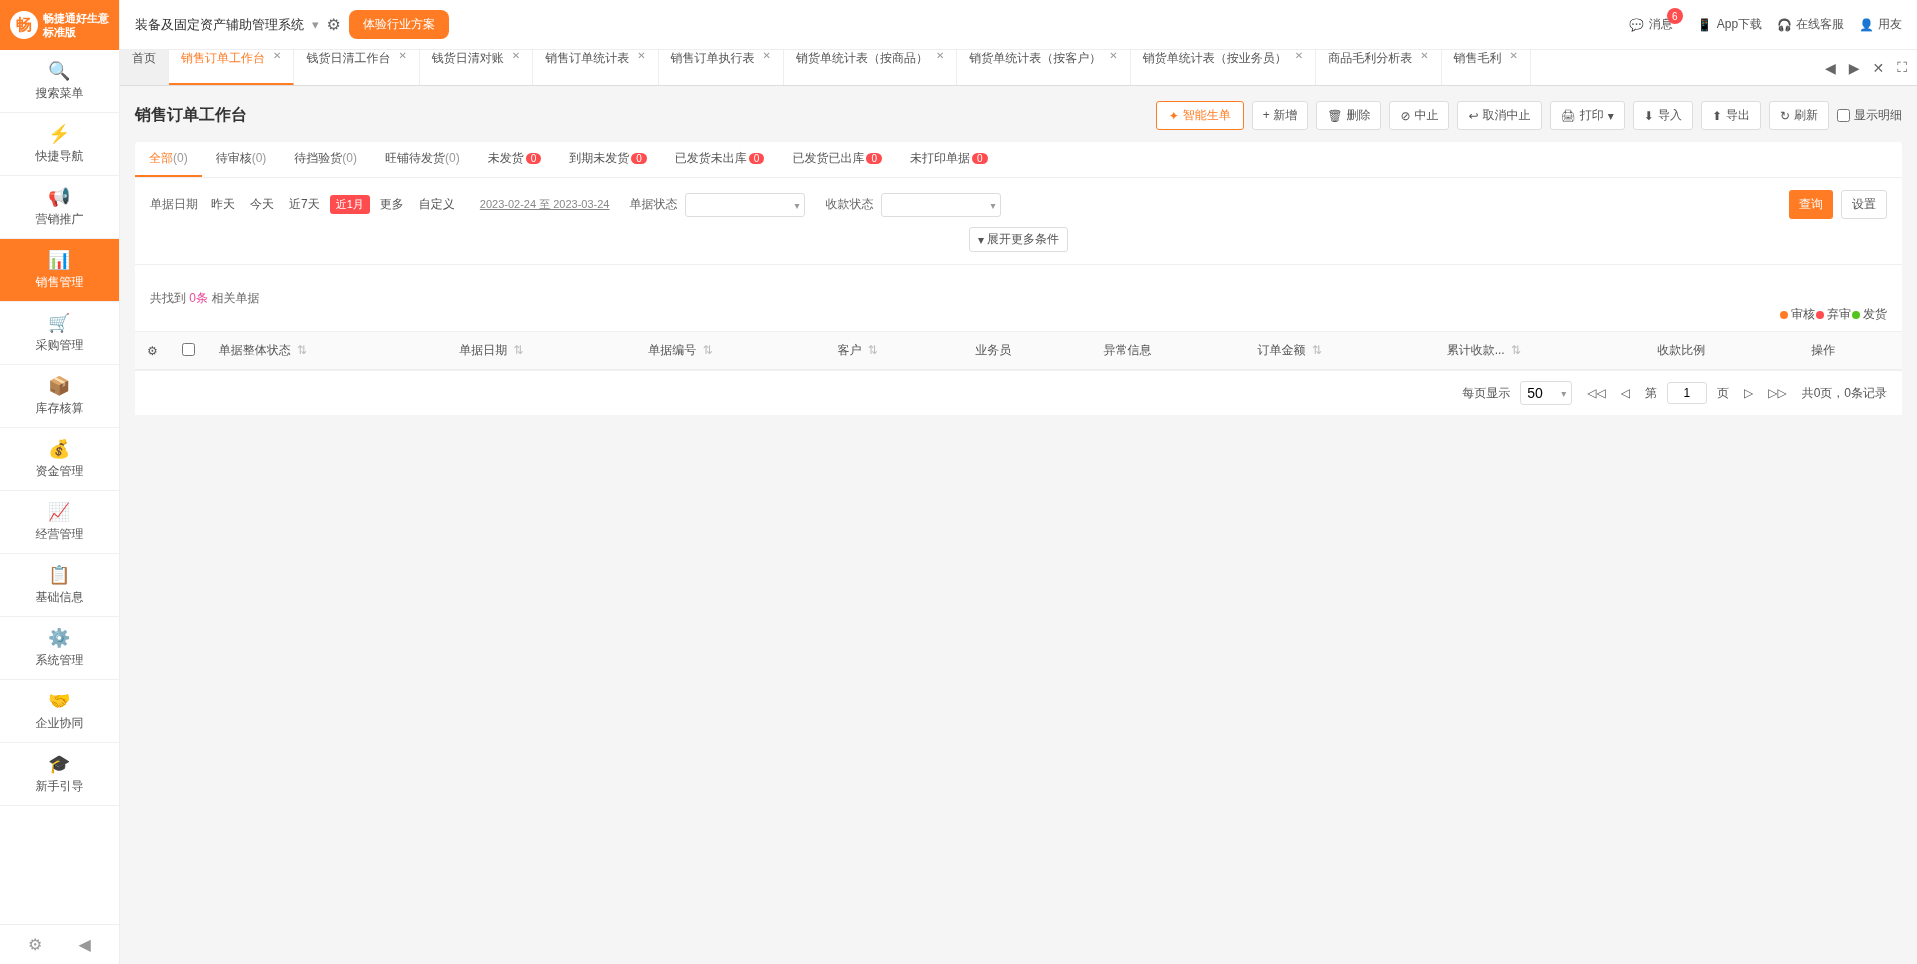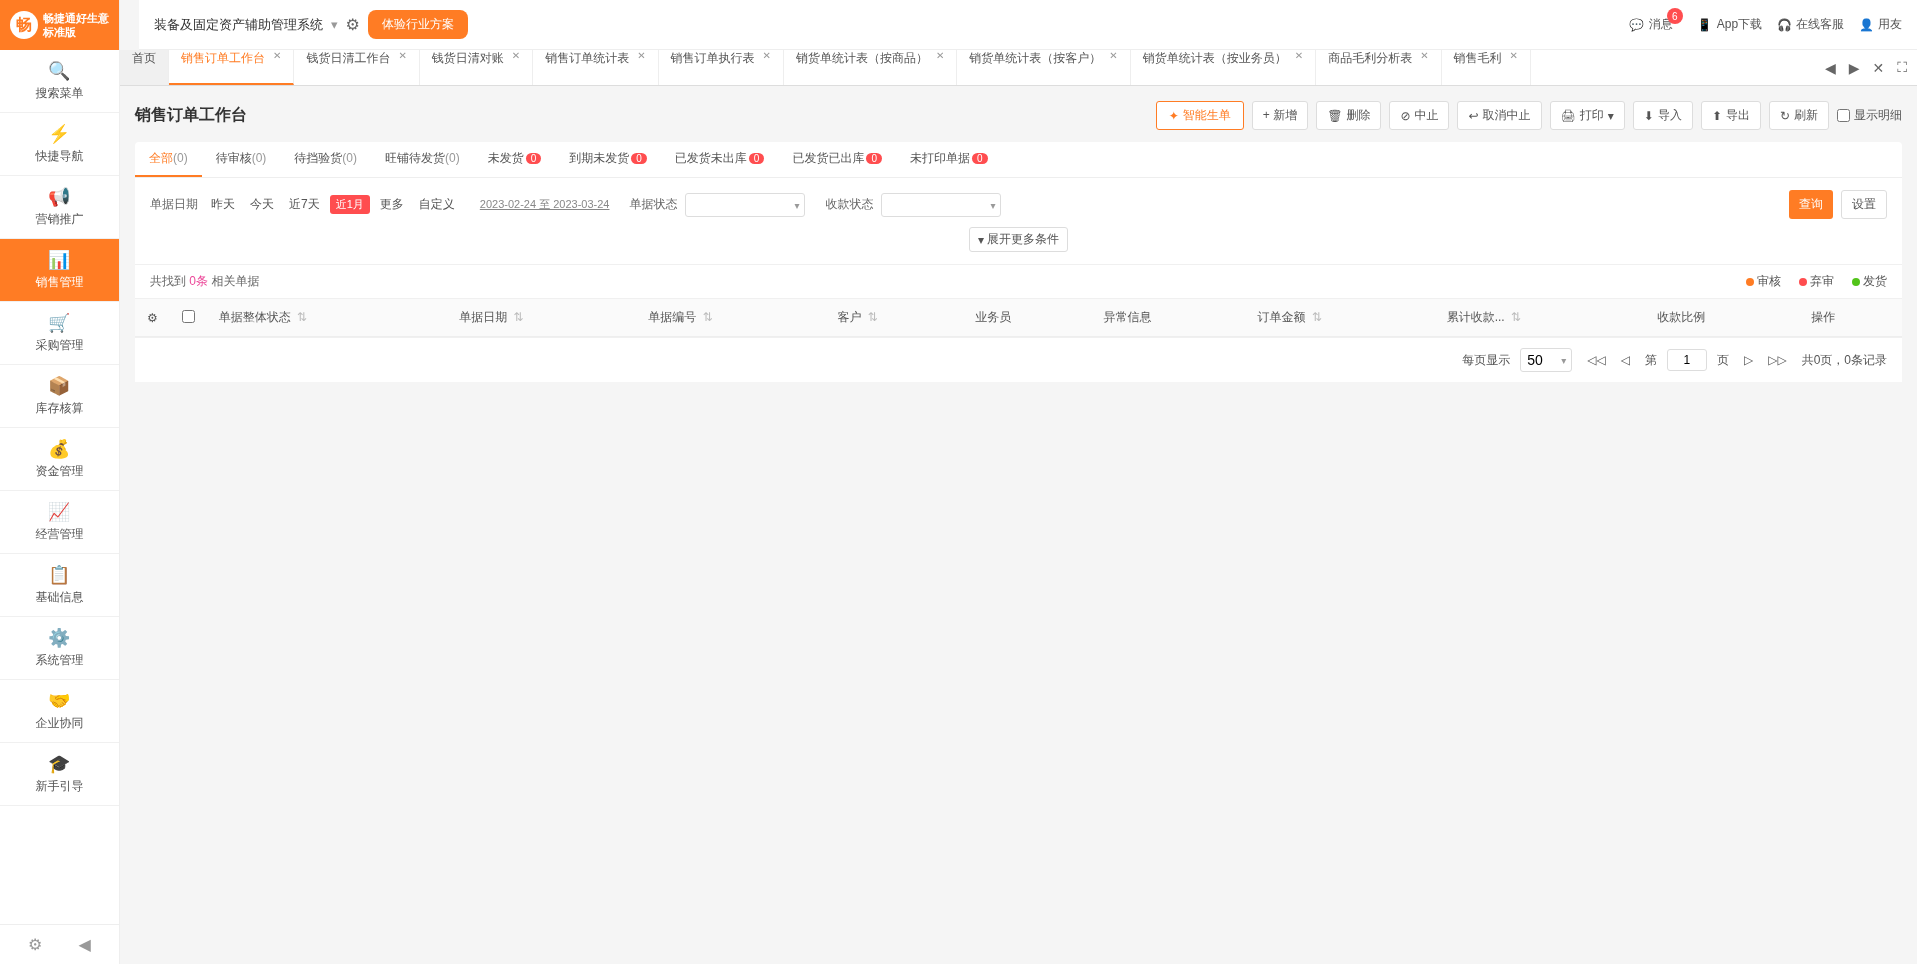--- a/index.html
+++ b/index.html
@@ -73,21 +73,20 @@
 
     
     #topbar {
       height: 50px;
       background: #fff;
       display: flex;
       align-items: center;
       padding: 0 15px;
       border-bottom: 1px solid #eee;
       flex-shrink: 0;
-      margin-left: 19px;
     }
     #topbar-title {
       font-size: 13px;
       color: #333;
       flex: 1;
       display: flex;
       align-items: center;
       gap: 8px;
     }
     #topbar-title .arrow { color: #999; }
@@ -338,21 +337,21 @@
       display: flex;
       align-items: center;
       justify-content: space-between;
       padding: 8px 15px;
       font-size: 12px;
       color: #666;
       border-bottom: 1px solid #f0f0f0;
     }
     .summary-text { color: #666; }
     .summary-text .link { color: #ec4899; }
-    .table-quick-btns { display: flex; gap: 18px; }
+    .table-quick-btns { display: flex; gap: 1px; margin-top: 33px; }
     .qbtn {
       display: flex;
       align-items: center;
       gap: 3px;
       cursor: pointer;
       font-size: 12px;
       color: #555;
     }
     .qbtn .dot { width: 8px; height: 8px; border-radius: 50%; display: inline-block; }
     .dot-orange { background: #ff7c24; }

